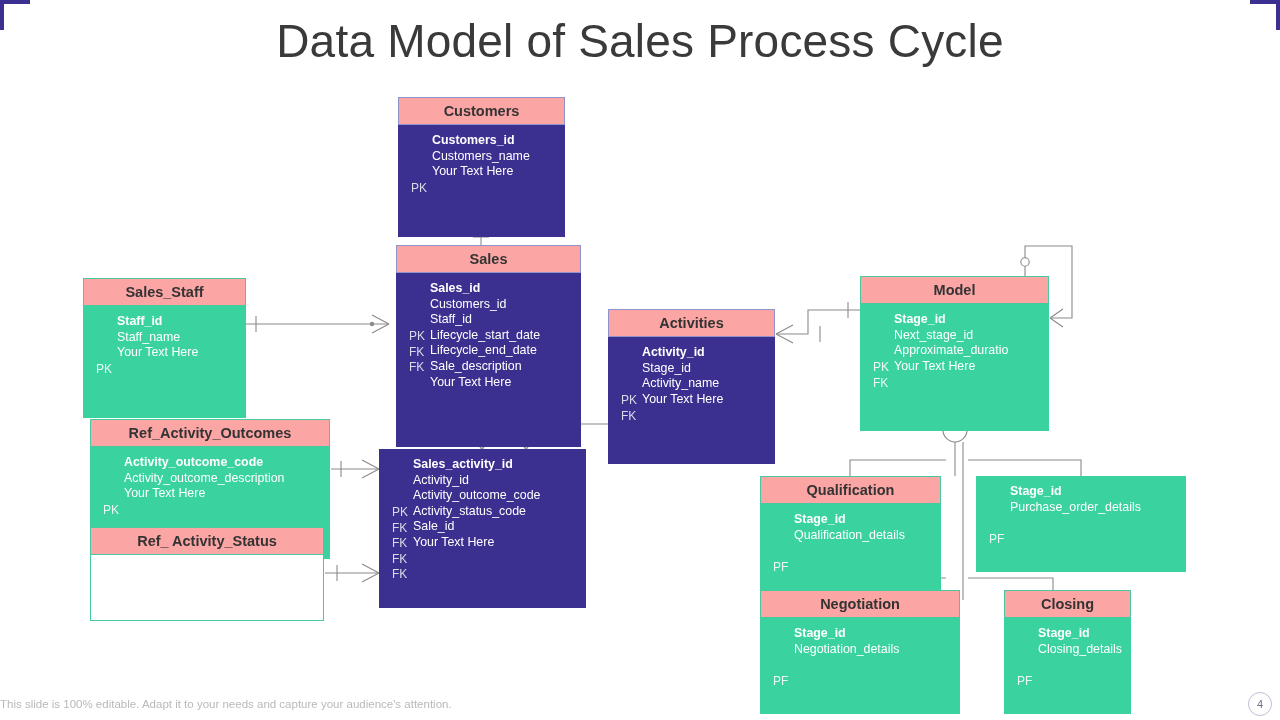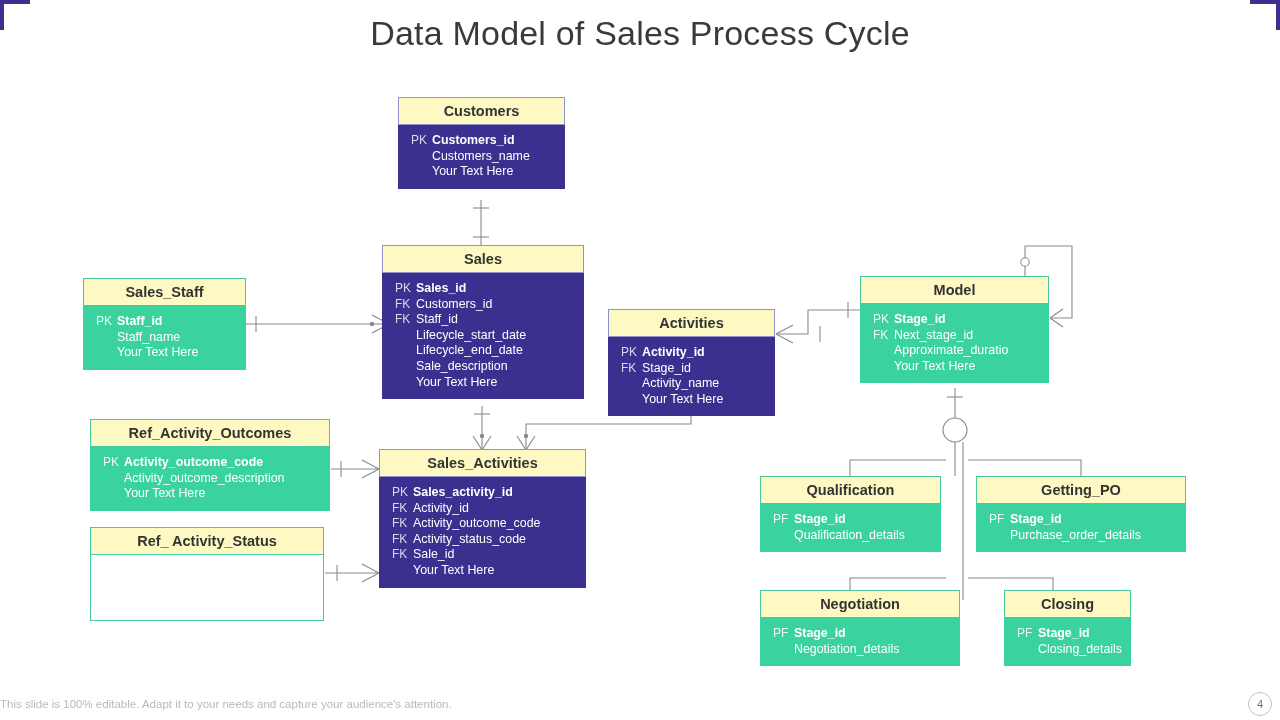--- a/index.html
+++ b/index.html
@@ -13,46 +13,46 @@
   
   .corner{position:absolute;background:#3b2f8f;}
   .corner-tl-h{left:0;top:0;width:30px;height:4px;}
   .corner-tl-v{left:0;top:0;width:4px;height:30px;}
   .corner-tr-h{right:0;top:0;width:30px;height:4px;}
   .corner-tr-v{right:0;top:0;width:4px;height:30px;}
 
   
   #title{
     position:absolute;left:0;top:14px;width:1280px;text-align:center;
-    font-size:34px;font-weight:400;color:#3a3a3a;letter-spacing:.2px;
+    font-size:46px;font-weight:400;color:#3a3a3a;letter-spacing:.2px;
     font-family:"Liberation Sans", sans-serif;
   }
 
   
   #wires{position:absolute;left:0;top:0;width:1280px;height:720px;}
 
   
   .entity{position:absolute;box-sizing:border-box;}
   .ent-head{
-    box-sizing:border-box;width:100%;height:28px;background:#fef9c3;
+    box-sizing:border-box;width:100%;height:28px;background:#fca5a5;
     border:1px solid #9fb5c9;display:flex;align-items:center;justify-content:center;
     font-size:14.5px;font-weight:700;color:#333333;
   }
   .entity.teal .ent-head{border-color:#49c9a0;}
   .entity.purple .ent-head{border-color:#8f93c9;}
   .ent-body{
     box-sizing:border-box;width:100%;padding:8px 0 9px 0;
     display:flex;font-size:12.4px;line-height:15.6px;
   }
   .entity.purple .ent-body{background:#3b2f8f;}
   .entity.teal .ent-body{background:#3ad29f;}
   .entity.hollow .ent-body{background:#ffffff;border:1px solid #49c9a0;border-top:none;}
   .keycol{
     flex:0 0 auto;width:34px;text-align:left;padding-left:13px;box-sizing:border-box;
-    color:#d9d9e8;font-size:12px;
+    color:#d9d9e8;font-size:12px;margin-top:48px;
   }
   .entity.teal .keycol{color:#eafaf3;}
   .attrcol{flex:1 1 auto;color:#ffffff;}
   .attr{white-space:nowrap;}
   .attr.pk{font-weight:700;}
   .krow{height:15.6px;}
 
   
   #footer{
     position:absolute;left:0;top:698px;width:1280px;text-align:left;
@@ -137,21 +137,21 @@
           <div class="krow">&nbsp;</div>
         </div>
       <div class="attrcol">
           <div class="attr pk">Customers_id</div>
           <div class="attr">Customers_name</div>
           <div class="attr">Your Text Here</div>
         </div>
     </div>
   </div>
 
-  <div class="entity purple" style="left:382px;top:245px;width:202px;">
+  <div class="entity purple" style="left:396px;top:245px;width:185px;">
     <div class="ent-head">Sales</div>
     <div class="ent-body">
       <div class="keycol">
           <div class="krow">PK</div>
           <div class="krow">FK</div>
           <div class="krow">FK</div>
           <div class="krow">&nbsp;</div>
           <div class="krow">&nbsp;</div>
           <div class="krow">&nbsp;</div>
           <div class="krow">&nbsp;</div>
@@ -238,21 +238,20 @@
 
   <div class="entity hollow" style="left:90px;top:527px;width:234px;">
     <div class="ent-head" style="border-color:#49c9a0;">Ref_ Activity_Status</div>
     <div class="ent-body" style="height:66px;padding:0;">
       <div class="keycol"></div>
       <div class="attrcol"></div>
     </div>
   </div>
 
   <div class="entity purple" style="left:379px;top:449px;width:207px;">
-    <div class="ent-head">Sales_Activities</div>
     <div class="ent-body">
       <div class="keycol">
           <div class="krow">PK</div>
           <div class="krow">FK</div>
           <div class="krow">FK</div>
           <div class="krow">FK</div>
           <div class="krow">FK</div>
           <div class="krow">&nbsp;</div>
         </div>
       <div class="attrcol">
@@ -274,21 +273,20 @@
           <div class="krow">&nbsp;</div>
         </div>
       <div class="attrcol">
           <div class="attr pk">Stage_id</div>
           <div class="attr">Qualification_details</div>
         </div>
     </div>
   </div>
 
   <div class="entity teal" style="left:976px;top:476px;width:210px;">
-    <div class="ent-head">Getting_PO</div>
     <div class="ent-body">
       <div class="keycol">
           <div class="krow">PF</div>
           <div class="krow">&nbsp;</div>
         </div>
       <div class="attrcol">
           <div class="attr pk">Stage_id</div>
           <div class="attr">Purchase_order_details</div>
         </div>
     </div>

